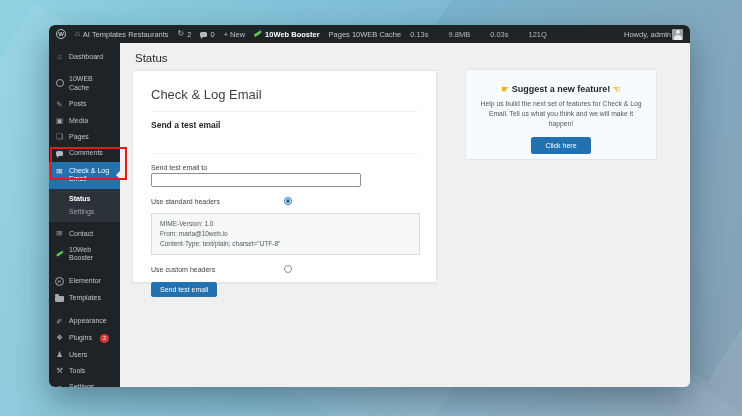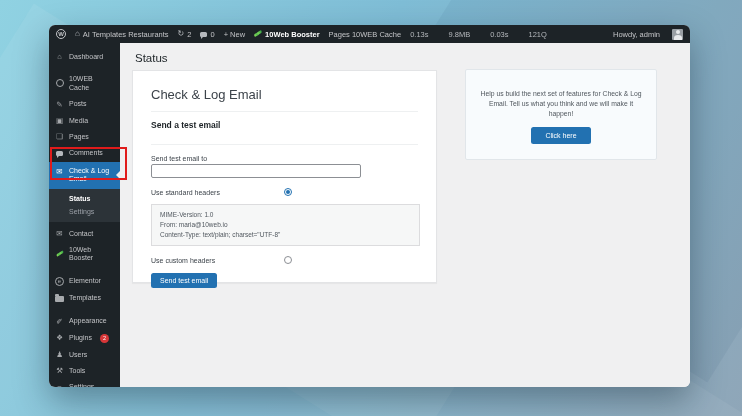--- a/index.html
+++ b/index.html
@@ -23,21 +23,21 @@
              display:flex; align-items:center; justify-content:center; font-size:6px; color:#c3c4c7; font-weight:bold; }
   .ab-ico { font-size:8px; line-height:1; color:#b5b8bc; }
   .bubble { width:7px; height:5px; background:#b5b8bc; border-radius:1.5px; position:relative; display:inline-block; }
   .bubble::after { content:""; position:absolute; left:1px; bottom:-2px; border:2px solid transparent; border-top-color:#b5b8bc; border-left-color:#b5b8bc; }
   .booster-leaf { width:8px; height:6px; display:inline-block; position:relative; }
   .booster-leaf::before, .booster-leaf::after { content:""; position:absolute; width:5px; height:3px; border-radius:60% 10%;
              background:linear-gradient(90deg,#8be05a,#2f9e44); transform:rotate(-24deg); }
   .booster-leaf::before { left:0; top:2px; } .booster-leaf::after { left:3px; top:0; }
   .booster-name { color:#fff; font-weight:bold; }
   .ab-stats { display:flex; gap:20px; color:#b5b8bc; }
-  .ab-right { margin-left:auto; display:flex; align-items:center; gap:12px; }
+  .ab-right { margin-left:auto; display:flex; align-items:center; gap:1px; }
   .avatar { width:11px; height:11px; background:#9aa0a5; border-radius:1px; position:relative; overflow:hidden; }
   .avatar::before { content:""; position:absolute; left:3.5px; top:1.5px; width:4px; height:4px; border-radius:50%; background:#e8eaec; }
   .avatar::after  { content:""; position:absolute; left:1.5px; top:6.5px; width:8px; height:6px; border-radius:50% 50% 0 0; background:#e8eaec; }
 
   
   .frame { flex:1; display:flex; min-height:0; }
   .sidebar { width:71px; flex:0 0 71px; background:#1d2327; color:#c3c4c7; font-size:7px; padding-top:6px; position:relative; }
   .mi { display:flex; align-items:center; gap:5px; padding:4px 6px; line-height:1.2; cursor:pointer; }
   .mi .ico { width:9px; flex:0 0 9px; text-align:center; font-size:7.5px; color:#a7aaad; line-height:1; }
   .gap6 { height:6px; } .gap4 { height:4px; }
@@ -59,21 +59,21 @@
 
   .annotation { position:absolute; left:1px; top:122px; width:77px; height:33px;
                 border:2px solid #e01b1b; z-index:5; pointer-events:none; }
 
   
   .content { flex:1; background:#f0f0f1; position:relative; color:#3c434a; }
   .page-title { position:absolute; left:15px; top:9px; font-size:11.5px; color:#1d2327; }
   .card { position:absolute; left:12px; top:27px; width:305px; height:213px; background:#fff;
           border:1px solid #e3e4e6; box-shadow:0 1px 1px rgba(0,0,0,.04); padding:16px 18px 0; }
   .card h1 { font-size:13px; font-weight:400; color:#3c434a; padding-bottom:9px; border-bottom:1px solid #eef0f1; }
-  .card h2 { font-size:8.5px; font-weight:bold; color:#1d2327; padding:8px 0 14px; border-bottom:1px solid #eef0f1; }
+  .card h2 { font-size:8.5px; font-weight:bold; color:#1d2327; padding:8px 0 23px; border-bottom:1px solid #eef0f1; }
   .field-label { font-size:7px; color:#3c434a; margin-top:10px; display:block; }
   .email-input { width:210px; height:14px; border:1px solid #8c8f94; border-radius:2px; margin-top:2px;
                  font-size:7px; padding:0 3px; background:#fff; display:block; }
   .radio-row { display:flex; align-items:center; margin-top:10px; font-size:7px; }
   .radio-row .lbl { width:133px; }
   .radio { width:8px; height:8px; border:1px solid #8c8f94; border-radius:50%; background:#fff;
            display:inline-flex; align-items:center; justify-content:center; }
   .radio.checked { border-color:#2271b1; }
   .radio.checked::after { content:""; width:4px; height:4px; border-radius:50%; background:#2271b1; }
   .headers-box { margin-top:8px; width:269px; background:#f6f7f7; border:1px solid #dcdcde;
@@ -233,20 +233,25 @@
           <div>Content-Type: text/plain; charset="UTF-8"</div>
         </div>
         <div class="radio-row">
           <span class="lbl">Use custom headers</span>
           <span class="radio"></span>
         </div>
         <button class="btn send-btn">Send test email</button>
       </div>
 
       <div class="suggest">
+        <div class="suggest-title">
+          <span class="pointer">☛</span>
+          <span>Suggest a new feature!</span>
+          <span class="pointer">☜</span>
+        </div>
         <div class="suggest-body">Help us build the next set of features for Check &amp; Log Email. Tell us what you think and we will make it happen!</div>
         <button class="btn">Click here</button>
       </div>
     </div>
   </div>
 
   <div class="annotation"></div>
 </div>
 
 </body></html>

